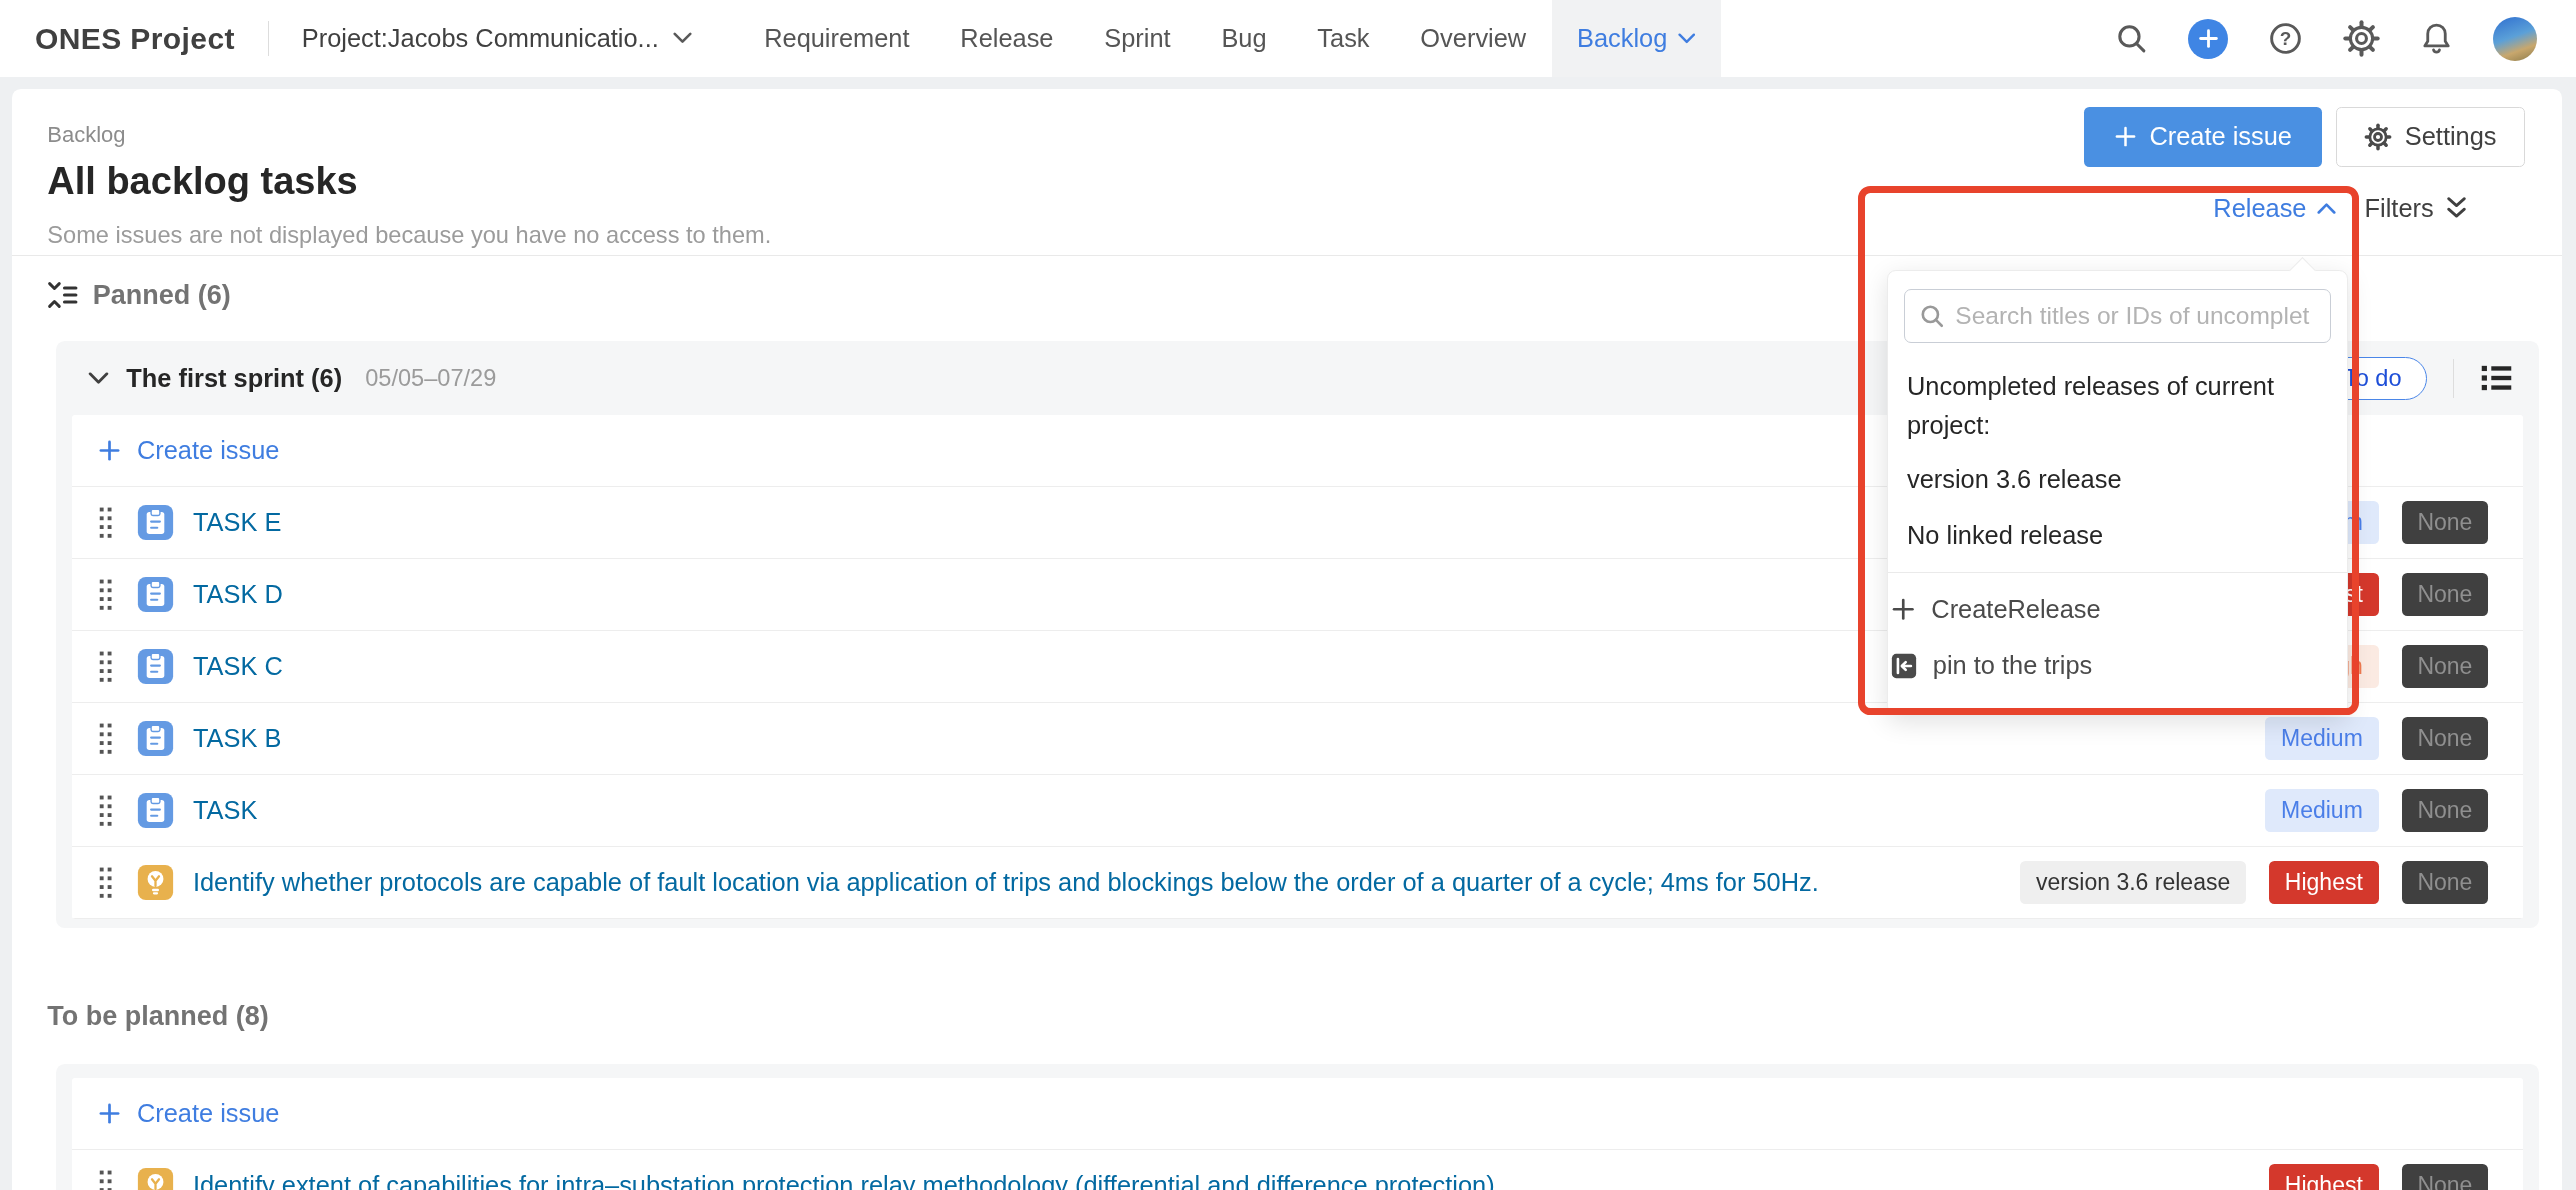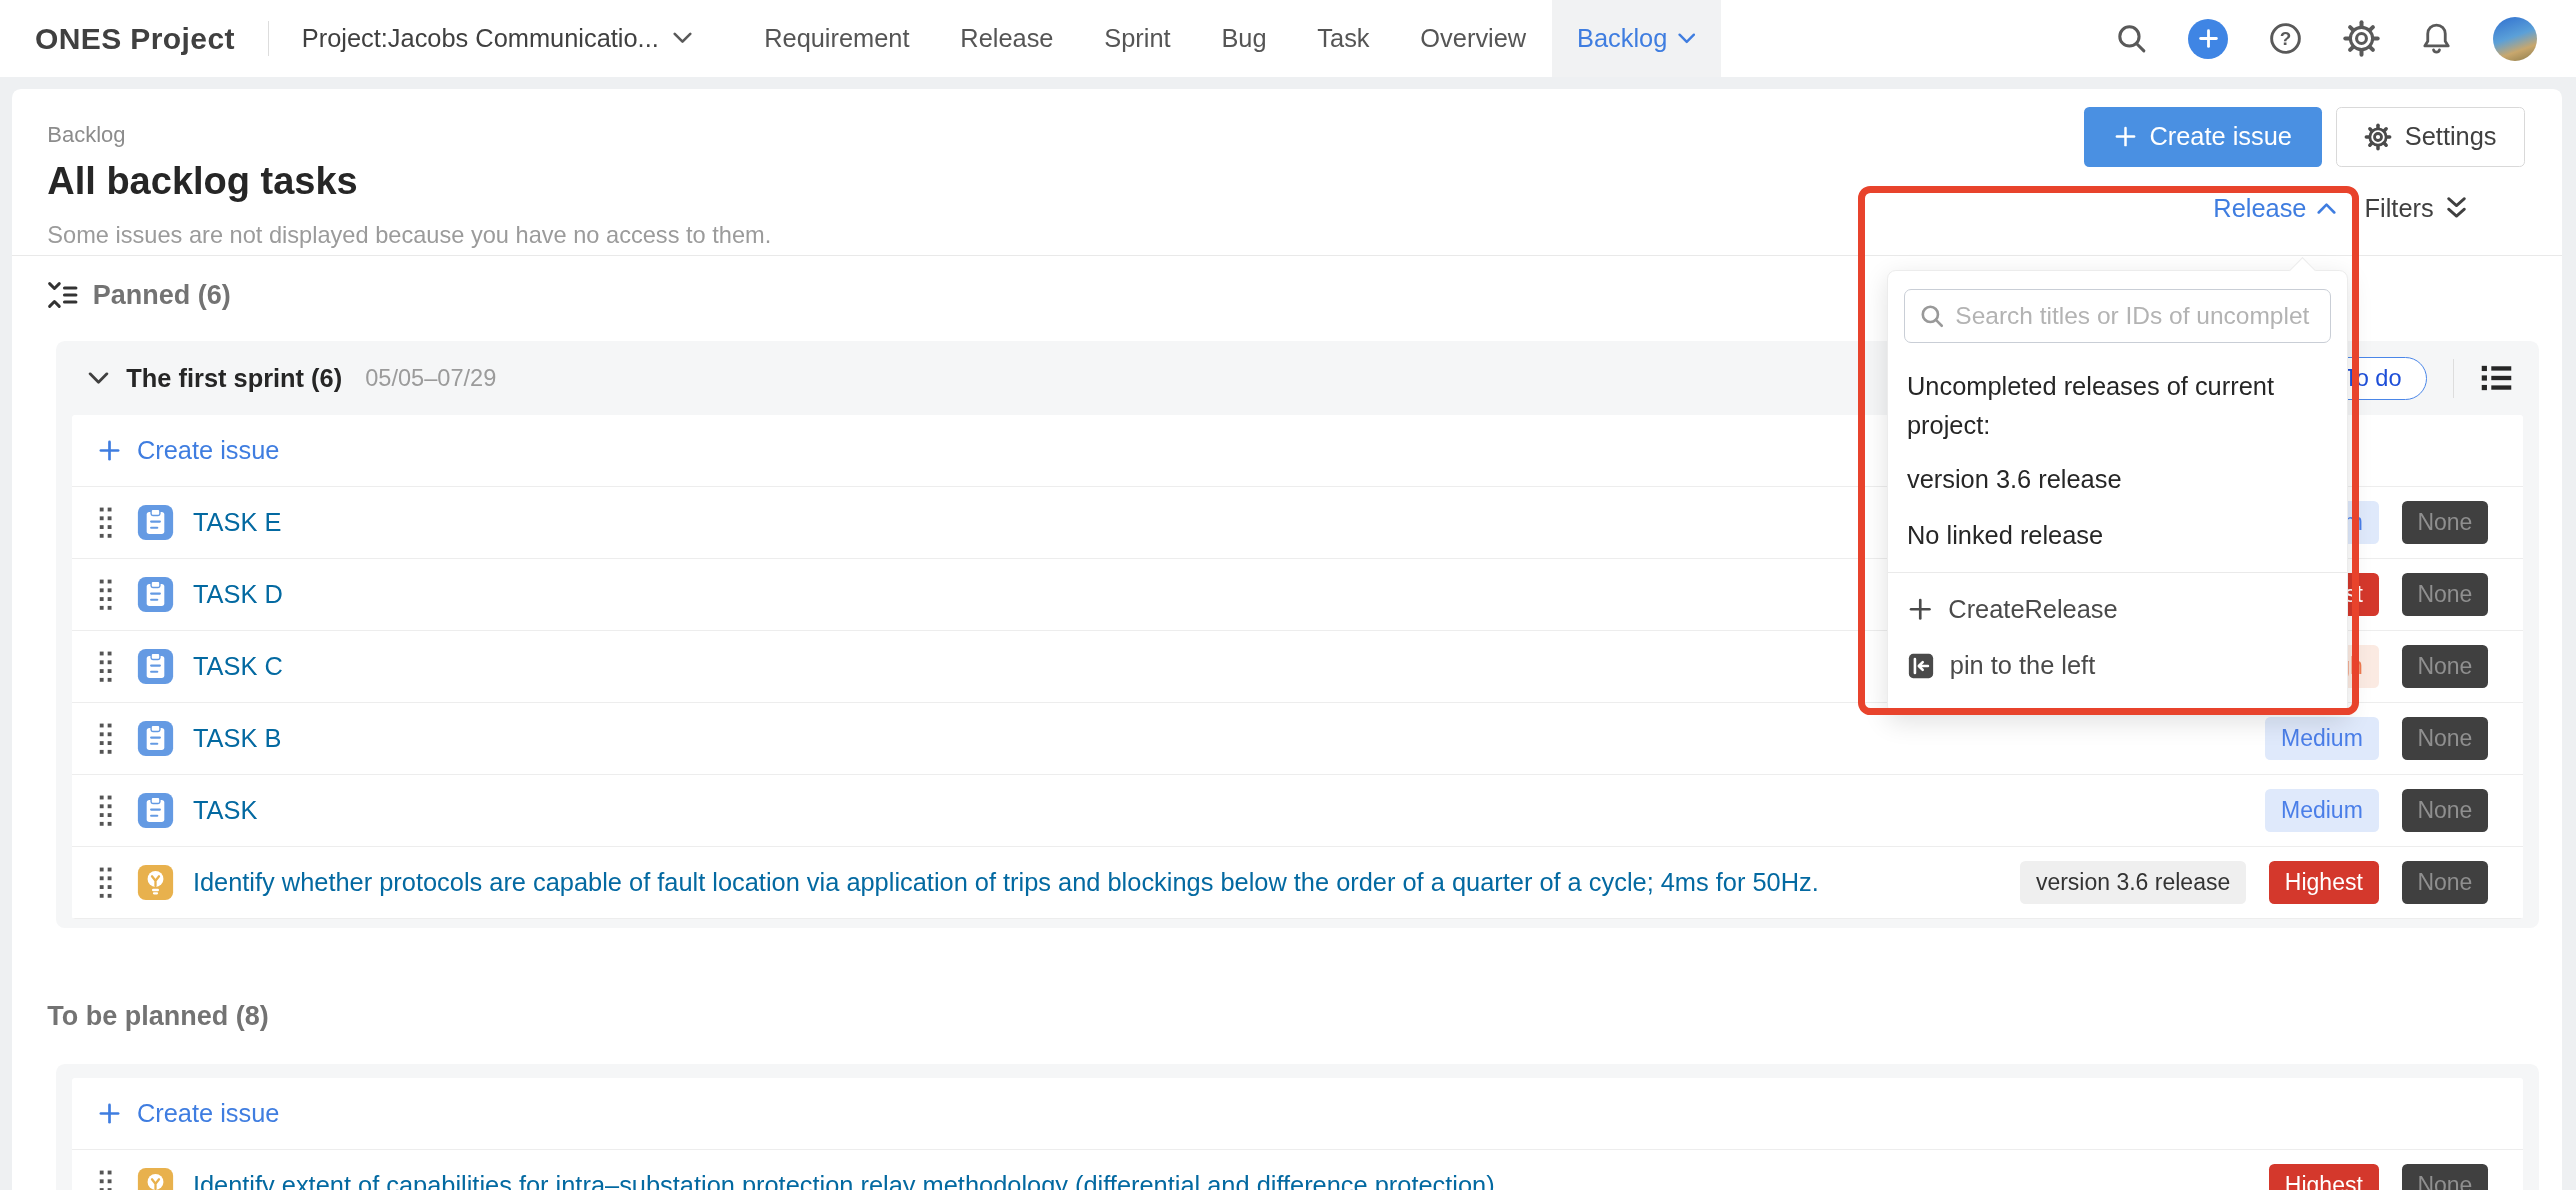--- a/index.html
+++ b/index.html
@@ -104,21 +104,21 @@
   .pop-arrow { position:absolute; top:-9.6px; left:405px; width:19px; height:19px; background:#fff;
                border-left:0.9px solid #ececec; border-top:0.9px solid #ececec; transform:rotate(45deg); }
   .pop-search { margin:17.5px 15.8px 0; height:54px; border:1.8px solid #c9ced6; border-radius:7px;
                 display:flex; align-items:center; padding:0 14px; gap:10.5px; background:#fff; }
   .pop-search input { border:none; outline:none; font-size:24.5px; flex:1; min-width:0;
                       font-family:"Liberation Sans", sans-serif; color:#262626; }
   .pop-search input::placeholder { color:#b3b3b3; }
   .pop-heading { margin:24.5px 19px 5.3px; font-size:25.4px; font-weight:500; color:#262626; line-height:1.55; }
   .pop-item { padding:0 19px; height:56px; display:flex; align-items:center; font-size:25.4px; color:#262626; cursor:pointer; }
   .pop-div { height:0.9px; background:#eaeaea; margin:8.8px 0; }
-  .pop-action { padding:0 20px; height:56px; display:flex; align-items:center; gap:15.8px;
+  .pop-action { padding:0 3px; height:56px; display:flex; align-items:center; gap:15.8px;
                 font-size:25.4px; color:#4a4a4a; cursor:pointer; }
 
   .red-box { position:absolute; left:1858px; top:186px; width:501px; height:529px;
              border:7.9px solid #e8432c; border-radius:12.3px; z-index:60; pointer-events:none; }
 </style>
 </head>
 <body>
 
 <div class="topnav">
   <div class="brand">ONES Project</div>
@@ -581,18 +581,18 @@
   </div>
   <div class="pop-action">
     <span>
       <svg width="26" height="26" viewBox="0 0 30 30">
         <rect x="1" y="1" width="28" height="28" rx="5" fill="#4a4a4a"></rect>
         <line x1="8" y1="7" x2="8" y2="23" stroke="#fff" stroke-width="3" stroke-linecap="round"></line>
         <line x1="23" y1="15" x2="13" y2="15" stroke="#fff" stroke-width="3" stroke-linecap="round"></line>
         <polyline points="17,10.5 12.5,15 17,19.5" fill="none" stroke="#fff" stroke-width="3" stroke-linecap="round" stroke-linejoin="round"></polyline>
       </svg>
     </span>
-    <span>pin to the left</span>
+    <span>pin to the trips</span>
   </div>
 </div>
 
 <div class="red-box"></div>
 
 
 </body></html>

